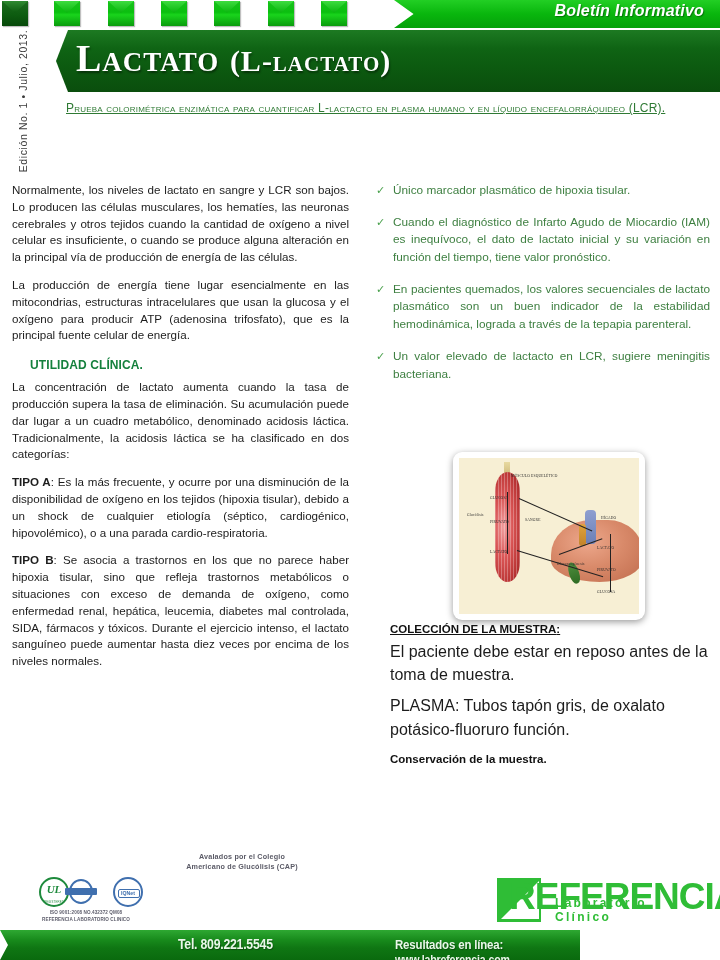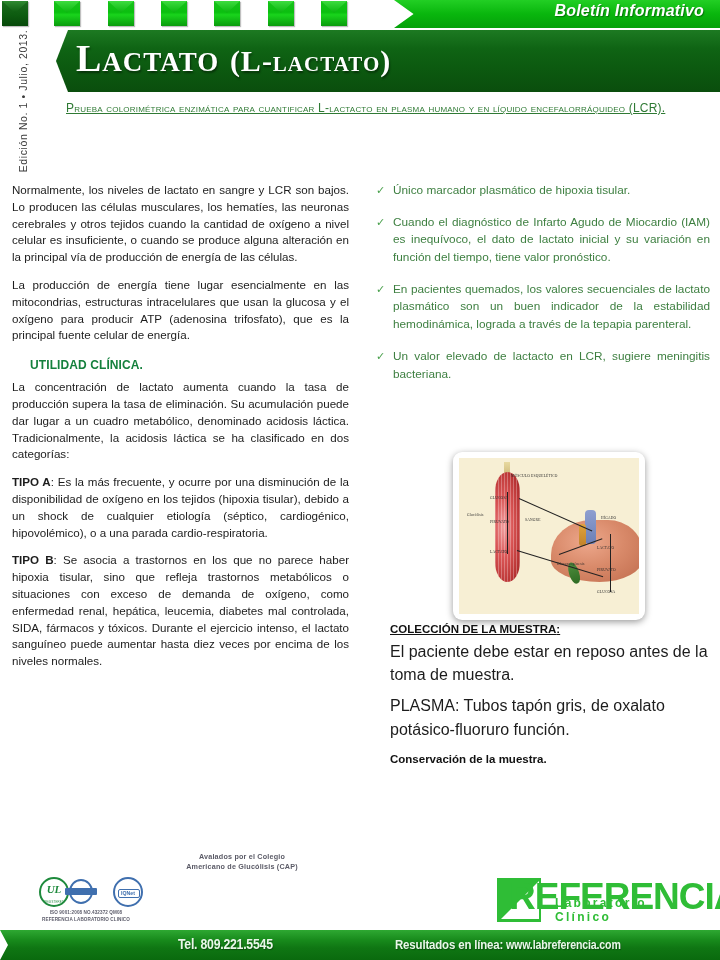--- a/index.html
+++ b/index.html
@@ -242,21 +242,21 @@
     letter-spacing:-1px;
   }
   .ref-logo .tag{
     position:absolute; left:58px; top:18px;
     font-size:12px; font-weight:bold; color:#2fbd36;
     letter-spacing:2.3px;
   }
 
   
   .bottom-bar{
-    position:absolute; left:0; top:930px; width:720px; height:30px;
+    position:absolute; left:0; top:930px; width:580px; height:30px;
     background:linear-gradient(180deg,#2ea832 0%,#17891b 35%,#0f7613 60%,#0a6a0e 100%);
     clip-path:polygon(0 0, 720px 0, 720px 100%, 0 100%, 8px 50%);
   }
   .bottom-bar .phone{
     position:absolute; left:178px; top:5px;
     font-size:15px; font-weight:bold; color:#e9f7e9;
     font-family:"Liberation Sans Narrow","Liberation Sans",sans-serif;
     letter-spacing:-.3px; transform:scaleX(.82); transform-origin:left center;
     text-shadow:1px 1px 1px rgba(0,0,0,.35);
   }

